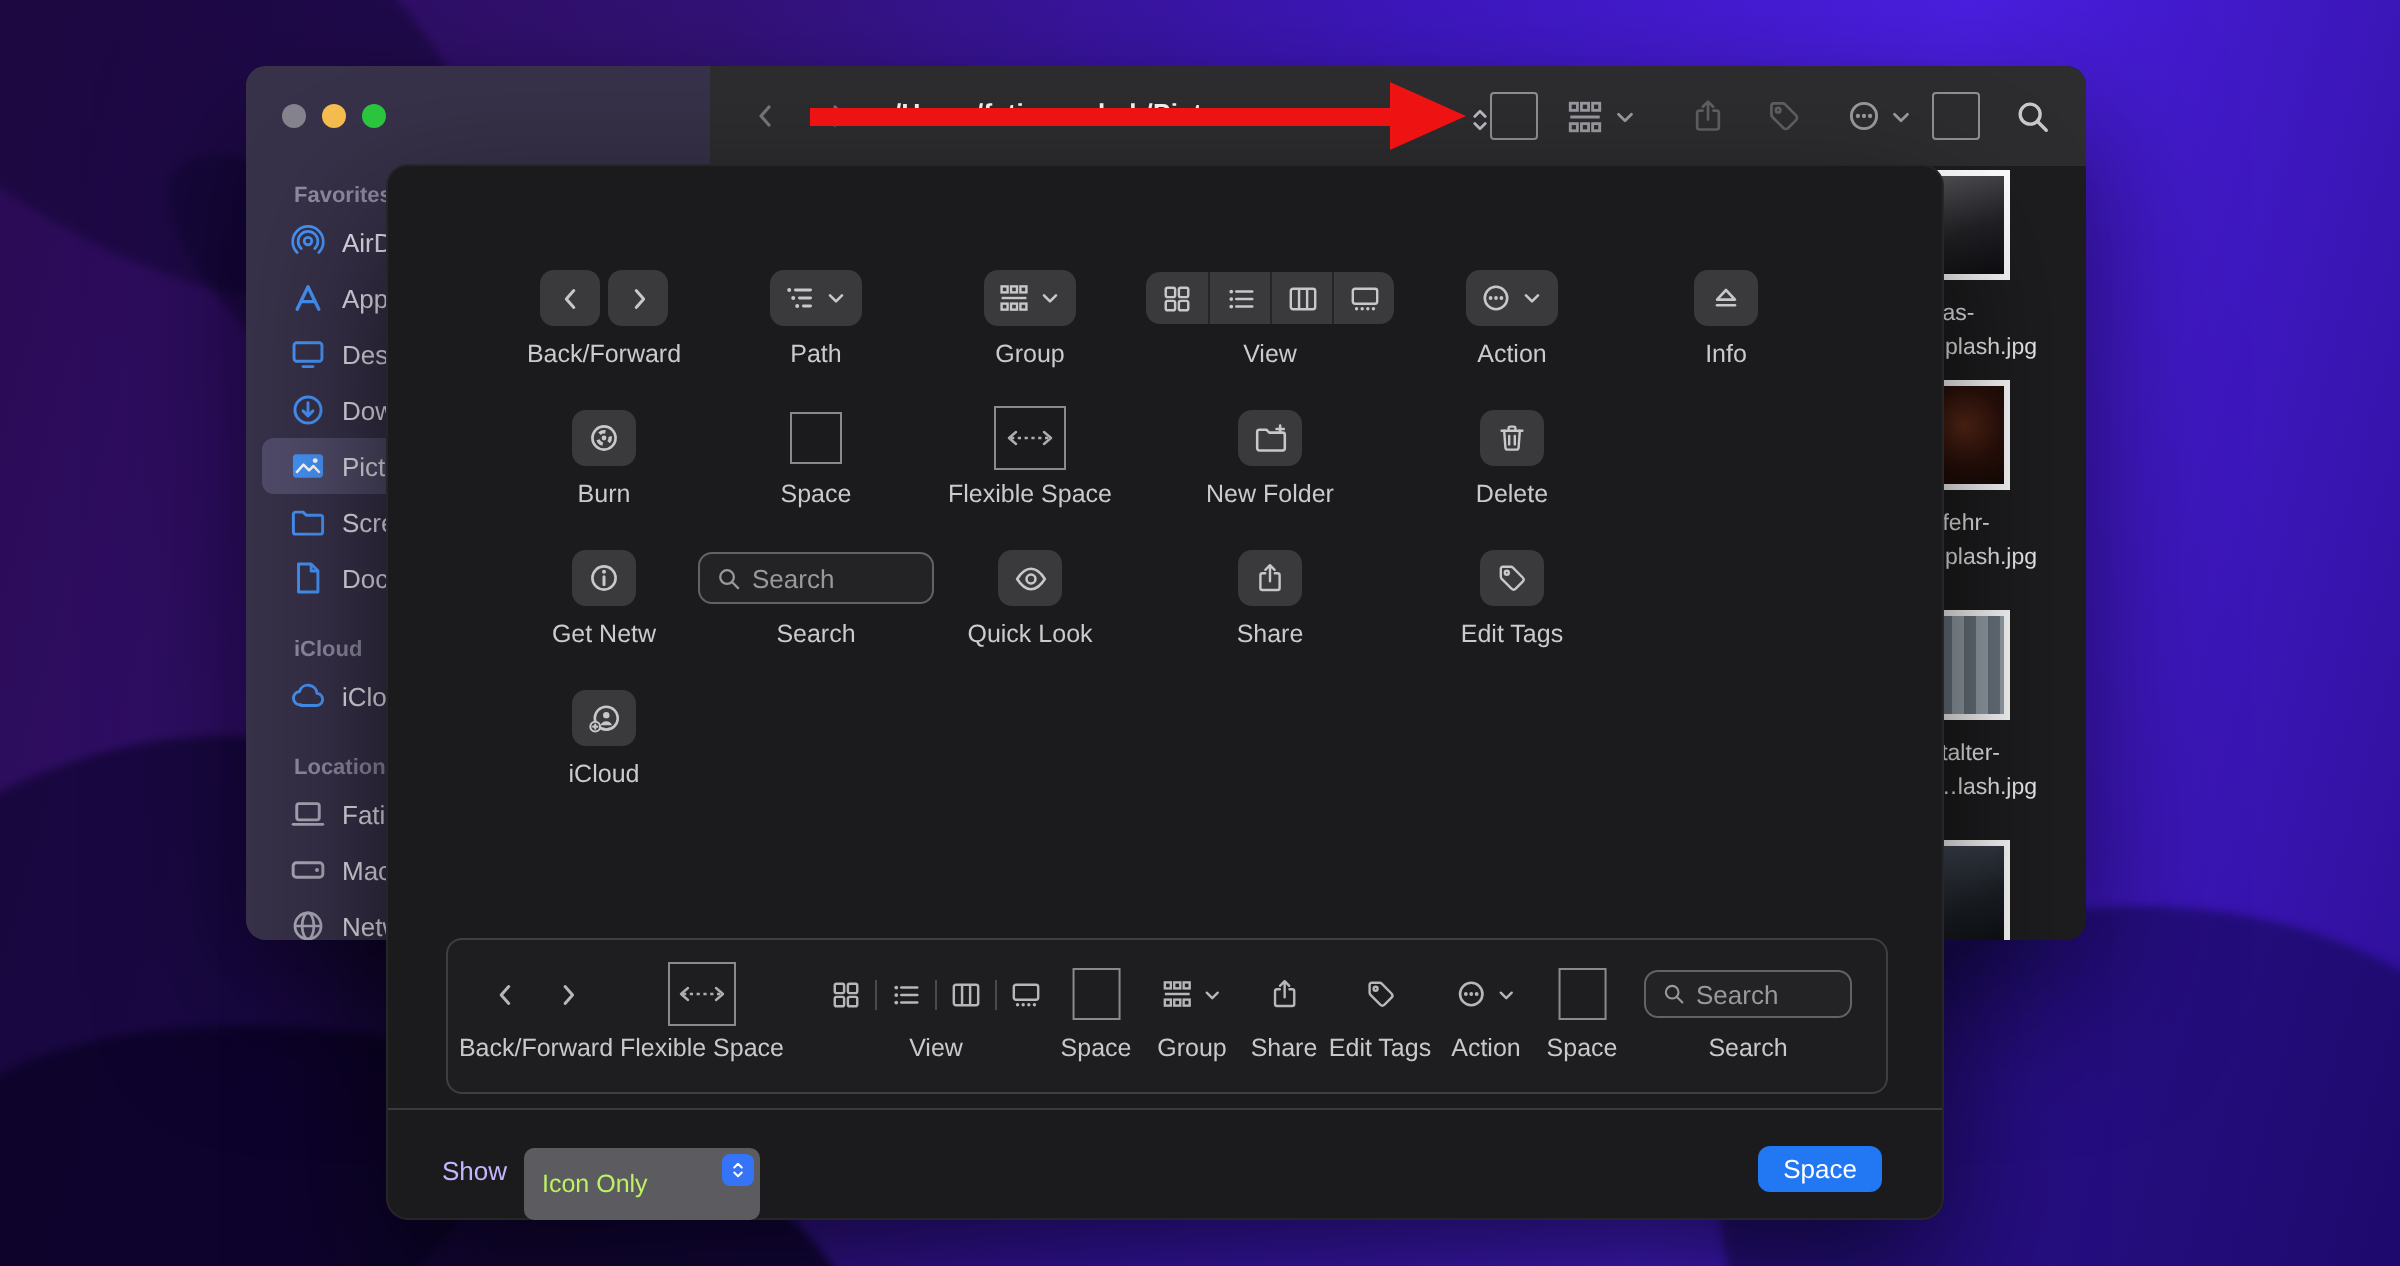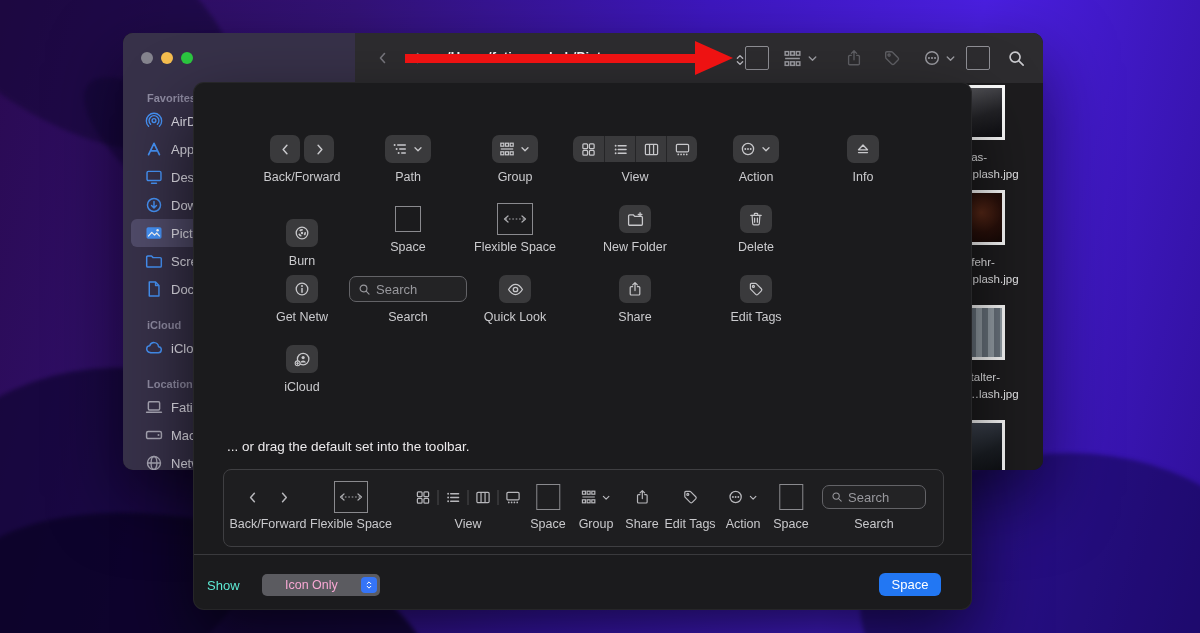--- a/index.html
+++ b/index.html
@@ -81,23 +81,23 @@
   .defaultbox { position:absolute; left:29px; top:386px; width:721px; height:78px;
     border:1px solid #3f3f42; border-radius:8px; background:#1e1e20; }
   .ditem { position:absolute; top:9px; transform:translateX(-50%); text-align:center; color:#b7b7bb; }
   .ditem .dic { height:36px; display:flex; align-items:center; justify-content:center; gap:4px; }
   .dlabel { margin-top:2px; font-size:12.5px; color:#c9c9cc; white-space:nowrap; }
   .vplain { display:inline-flex; align-items:center; }
   .vplain span { padding:0 7px; display:flex; }
   .vplain span + span { border-left:1px solid #4a4a4d; }
 
   .divider { position:absolute; left:0; right:0; top:471px; height:1px; background:#3a3a3d; }
-  .show-label { position:absolute; left:13px; top:495px; font-size:13px; color:#5eead4; }
-  .select { position:absolute; left:68px; top:491px; width:118px; height:22px; background:#5b5b60;
-    border-radius:5px; display:flex; align-items:center; padding-left:23px; font-size:12.5px; color:#f9a8d4; }
+  .show-label { position:absolute; left:27px; top:495px; font-size:13px; color:#c4b5fd; }
+  .select { position:absolute; left:68px; top:491px; width:118px; height:36px; background:#5b5b60;
+    border-radius:5px; display:flex; align-items:center; padding-left:9px; font-size:12.5px; color:#bef264; }
   .select .chevbox { position:absolute; right:3px; top:3px; width:16px; height:16px; border-radius:4px;
     background:#3574f6; color:#fff; display:flex; align-items:center; justify-content:center; }
   .done { position:absolute; left:685px; top:490px; width:62px; height:23px; background:#2277f3;
     border:none; border-radius:6px; color:#fff; font-size:13px; font-weight:500;
     display:flex; align-items:center; justify-content:center; font-family:inherit; }
 </style>
 </head>
 <body>
 
 <svg width="0" height="0" style="position:absolute">
@@ -531,21 +531,21 @@
       <div class="pic">
           <span class="pbtn">
             <svg width="16" height="16" viewBox="0 0 16 16">
               <use href="#d-eject"></use>
             </svg>
           </span>
         </div>
       <div class="plabel">Info</div>
     </div>
 
-    <div class="pcell" style="left:108px;top:132px">
+    <div class="pcell" style="left:108px;top:118px">
       <div class="pic">
           <span class="pbtn">
             <svg width="16" height="16" viewBox="0 0 16 16">
               <use href="#d-burn"></use>
             </svg>
           </span>
         </div>
       <div class="plabel">Burn</div>
     </div>
     <div class="pcell" style="left:214px;top:118px">
@@ -641,21 +641,20 @@
       <div class="pic">
           <span class="pbtn">
             <svg width="17" height="17" viewBox="0 0 16 16">
               <use href="#d-personplus"></use>
             </svg>
           </span>
         </div>
       <div class="plabel">iCloud</div>
     </div>
 
-    <div class="sheet-h2">... or drag the default set into the toolbar.</div>
 
     <div class="defaultbox">
       <div class="ditem" style="left:44px">
         <div class="dic">
             <svg width="15" height="15" viewBox="0 0 16 16">
               <use href="#d-chevL"></use>
             </svg>
             <span style="width:8px"></span>
             <svg width="15" height="15" viewBox="0 0 16 16">
               <use href="#d-chevR"></use>

